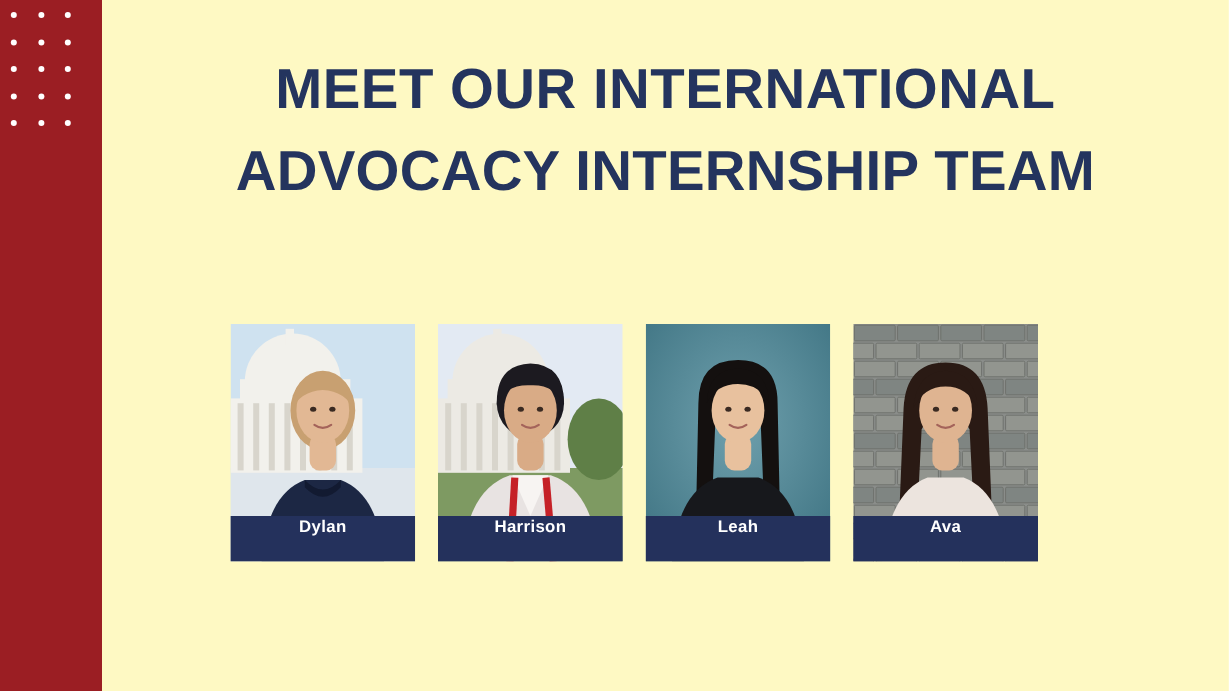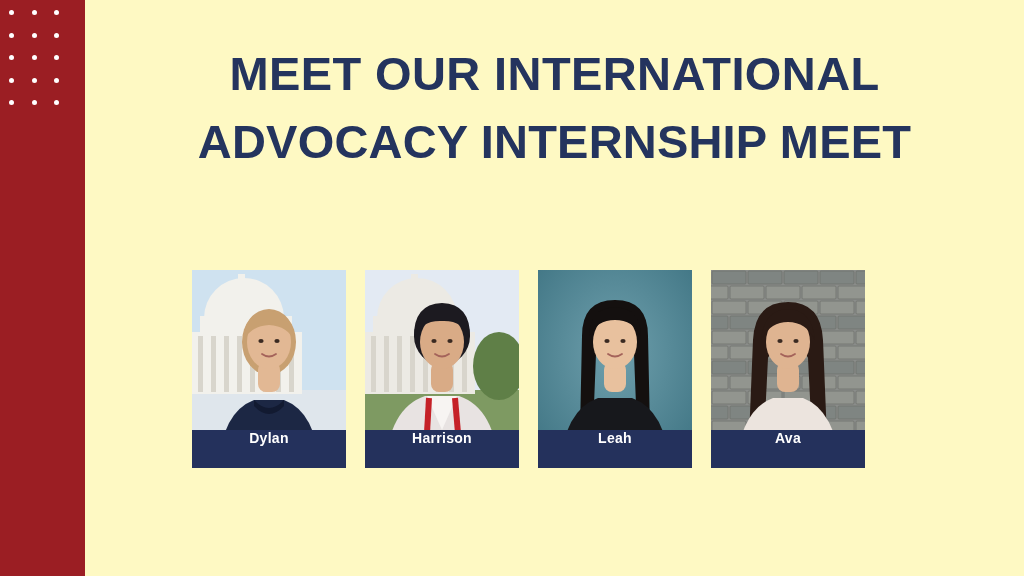--- a/index.html
+++ b/index.html
@@ -133,21 +133,21 @@
         <div class="dot" style="left: 22.5px; top: 67.5px; background: rgb(255, 255, 255);"></div>
         <div class="dot" style="left: 45px; top: 67.5px; background: rgb(255, 255, 255);"></div>
         <div class="dot" style="left: 0px; top: 90px; background: rgb(255, 255, 255);"></div>
         <div class="dot" style="left: 22.5px; top: 90px; background: rgb(255, 255, 255);"></div>
         <div class="dot" style="left: 45px; top: 90px; background: rgb(255, 255, 255);"></div>
       </div>
   </div>
 
   <div class="title-block">
     <div class="title-line line1">MEET OUR INTERNATIONAL</div>
-    <div class="title-line line2">ADVOCACY INTERNSHIP MEET</div>
+    <div class="title-line line2">ADVOCACY INTERNSHIP TEAM</div>
   </div>
 
   <div class="cards" id="cards">
       <div class="card c0">
         <div class="photo" role="img" aria-label="Woman in navy sleeveless dress in front of the U.S. Capitol dome">
   <svg width="154" height="198" viewBox="0 0 154 198" xmlns="http://www.w3.org/2000/svg">
 
       <rect x="0" y="0" width="154" height="198" fill="#cfe2f0"></rect>
       <rect x="0" y="120" width="154" height="78" fill="#dfe6ec"></rect>
       <ellipse cx="52" cy="48" rx="40" ry="40" fill="#f2f1ec"></ellipse>

